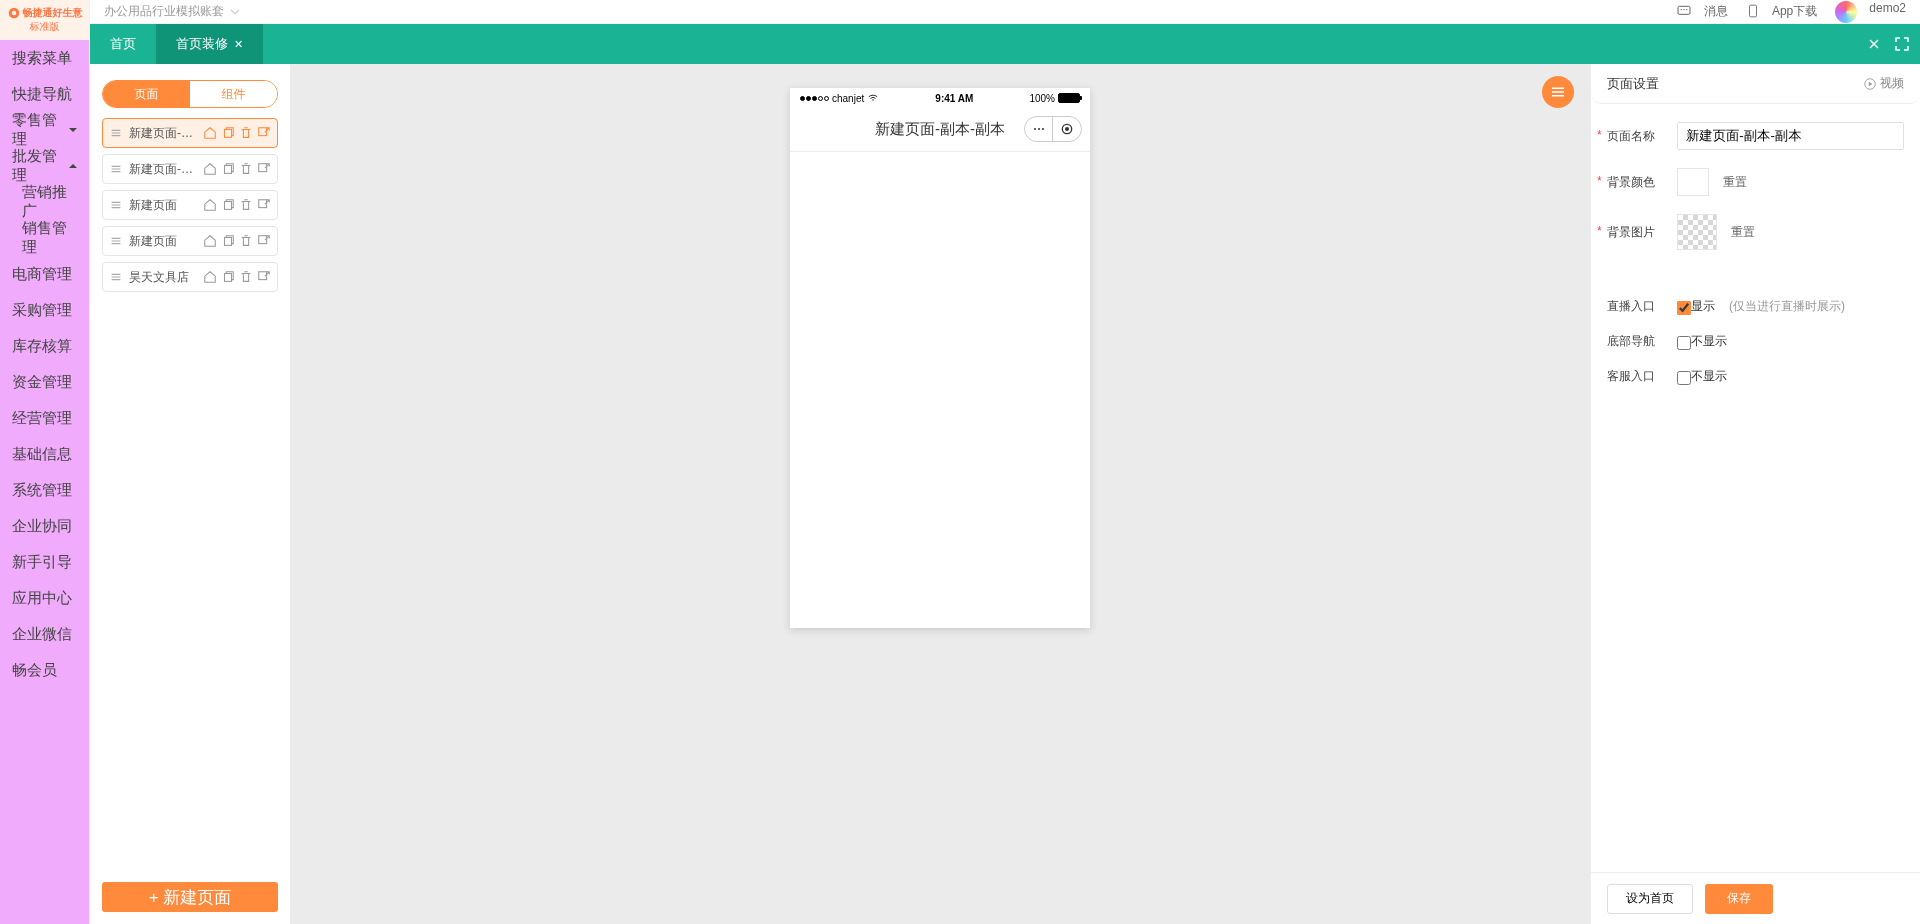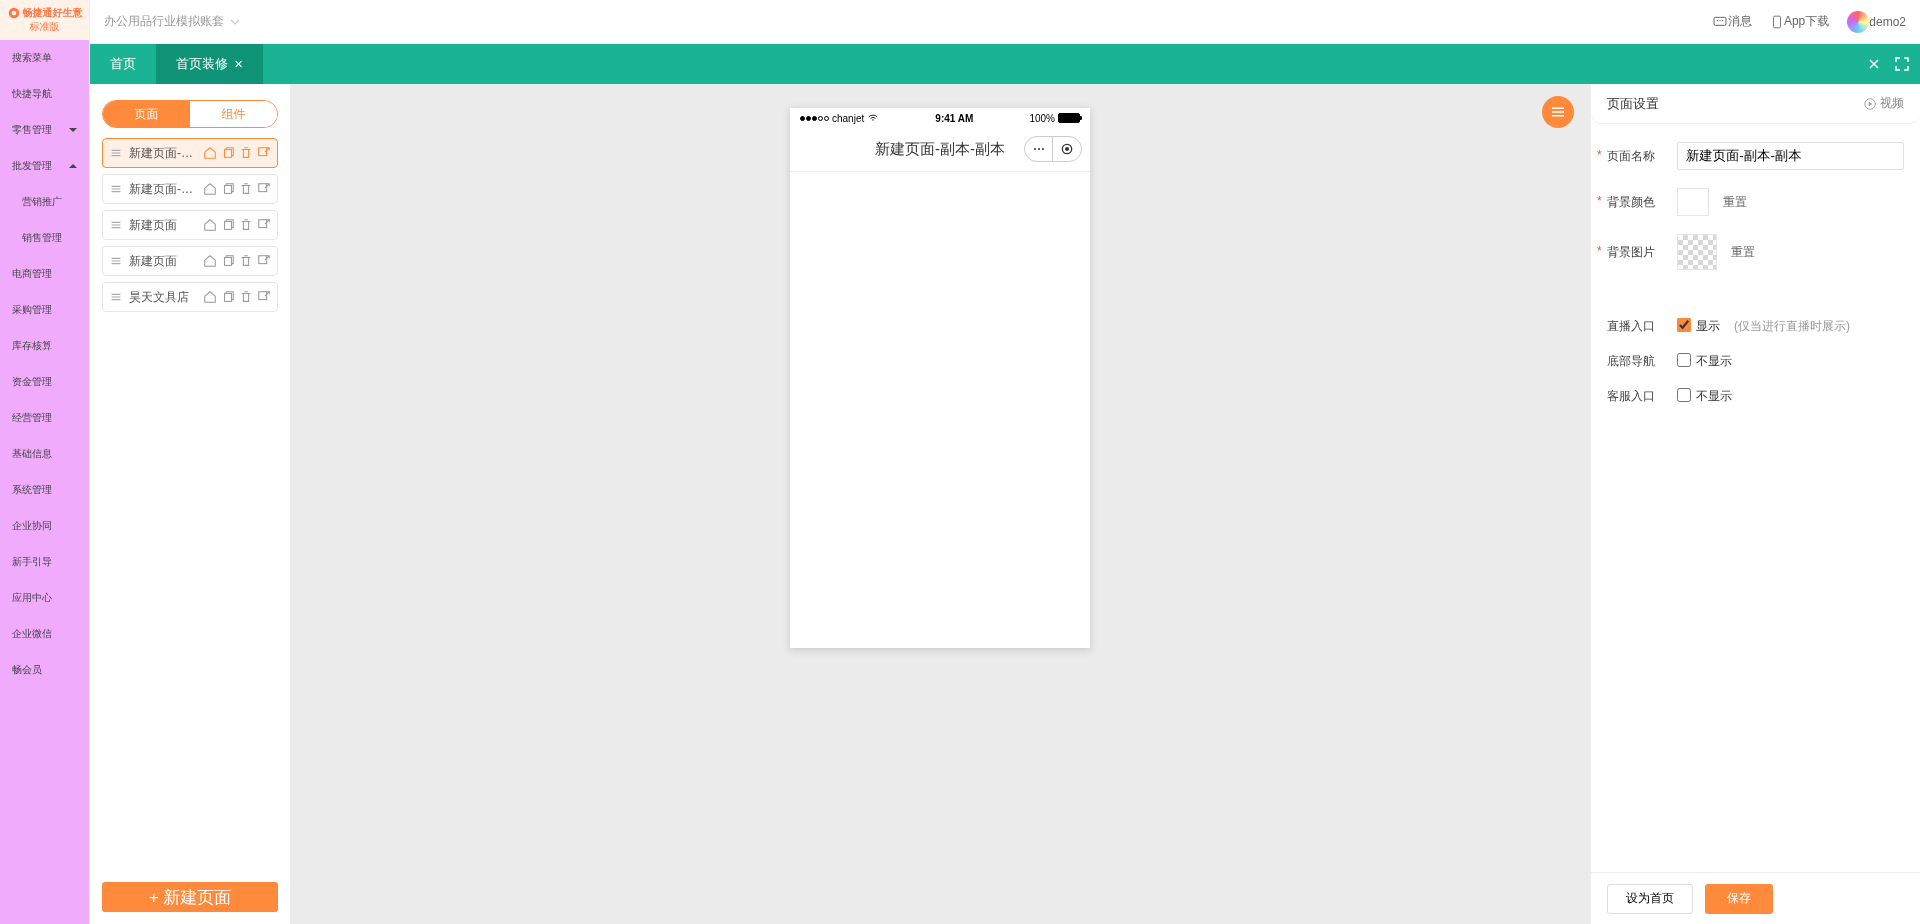--- a/index.html
+++ b/index.html
@@ -6,32 +6,32 @@
     body { font-family: -apple-system, "Microsoft YaHei", sans-serif; font-size: 13px; color: #333; background: #fff; height: 100vh; overflow: hidden; }
     .app { display: flex; height: 100vh; }
     
     
     .sidebar { width: 90px; background: #f0abfc; border-right: 1px solid #f0f0f0; overflow-y: auto; flex-shrink: 0; }
     .logo-box { height: 40px; background: #fff2e8; display: flex; flex-direction: column; align-items: center; justify-content: center; }
     .logo-row { display:flex; align-items:center; gap:2px; }
     .logo-icon { width:14px; height:14px; color:#ff7744; }
     .logo-text { font-size: 10px; color: #ff7744; font-weight: bold; }
     .logo-sub { font-size: 10px; color: #ff7744; }
-    .nav-item { height: 36px; display: flex; align-items: center; padding: 0 12px; font-size: 10px; color: #444; cursor: pointer; justify-content: space-between; }
+    .nav-item { height: 36px; display: flex; align-items: center; padding: 0 12px; font-size: 15px; color: #444; cursor: pointer; justify-content: space-between; }
     .nav-item.sub { padding-left: 22px; }
     .caret { width:0; height:0; border-left:4px solid transparent; border-right:4px solid transparent; }
     .caret.down { border-top:4px solid #444; }
     .caret.up { border-bottom:4px solid #444; }
     
     
     .main { flex: 1; display: flex; flex-direction: column; overflow:hidden; }
-    .topbar { height: 44px; display: flex; align-items: center; padding: 0 14px; border-bottom: 1px solid #f0f0f0; }
+    .topbar { height: 24px; display: flex; align-items: center; padding: 0 14px; border-bottom: 1px solid #f0f0f0; }
     .top-account { color:#999; font-size:12px; flex:1; display:flex; align-items:center; gap:6px; }
     .top-right { display:flex; align-items:center; gap:18px; font-size:12px; color:#666; }
-    .top-badge { display:flex; align-items:center; gap:0; cursor:pointer; }
+    .top-badge { display:flex; gap:12px; cursor:pointer; }
     .avatar { width:22px; height:22px; border-radius:50%; background: conic-gradient(#f66, #ff9, #6cf, #c6f, #f66); }
     
     
     .tabbar { height: 40px; background: #1ab394; display: flex; align-items: stretch; }
     .tab { padding: 0 20px; display: flex; align-items:center; color:#fff; font-size:13px; cursor:pointer; gap:6px; }
     .tab.active { background: #0f9478; }
     .tab-close { font-size:11px; }
     .tab-spacer { flex:1; }
     .tab-actions { display:flex; align-items:center; padding:0 10px; gap:12px; color:#fff; }
     .tab-icon-btn { width:16px; height:16px; cursor:pointer; }
@@ -80,21 +80,21 @@
     .settings-title { font-size:13px; font-weight:500; flex:1; }
     .video-link { color:#888; font-size:12px; display:flex; align-items:center; gap:3px; cursor:pointer; }
     .settings-body { padding:18px 16px; display:flex; flex-direction:column; gap:18px; font-size:12px; flex:1; overflow:auto; }
     .srow { display:flex; align-items:center; gap:14px; }
     .s-label { width:56px; color:#444; position:relative; }
     .s-star::before { content:'*'; color:#f44; position:absolute; left:-10px; }
     .s-input { flex:1; border:1px solid #e0e0e0; height:28px; padding:0 8px; border-radius:2px; }
     .swatch { width:32px; height:28px; background:#fff; border:1px solid #e5e5e5; }
     .checker { width:40px; height:36px; background: repeating-conic-gradient(#d8d8d8 0 25%, #fff 0 50%) 0 0 / 10px 10px; border:1px solid #e5e5e5; }
     .reset-link { color:#666; cursor:pointer; }
-    .chk { display:flex; align-items:flex-start; gap:5px; }
+    .chk { display:flex; align-items:flex-end; }
     .chk input { width:14px; height:14px; accent-color:#ff8a3c; }
     .hint { color:#999; }
     .settings-footer { height:52px; border-top:1px solid #eee; display:flex; justify-content:flex-start; align-items:center; gap:12px; padding:0 16px; }
     .btn-ghost { height:30px; padding:0 18px; border:1px solid #ddd; background:#fff; border-radius:3px; font-size:12px; cursor:pointer; }
     .btn-primary { height:30px; padding:0 22px; border:none; background:#ff8a3c; color:#fff; border-radius:3px; font-size:12px; cursor:pointer; }
 
     svg { width:100%; height:100%; display:block; }
   </style>
 </head>
 <body>

